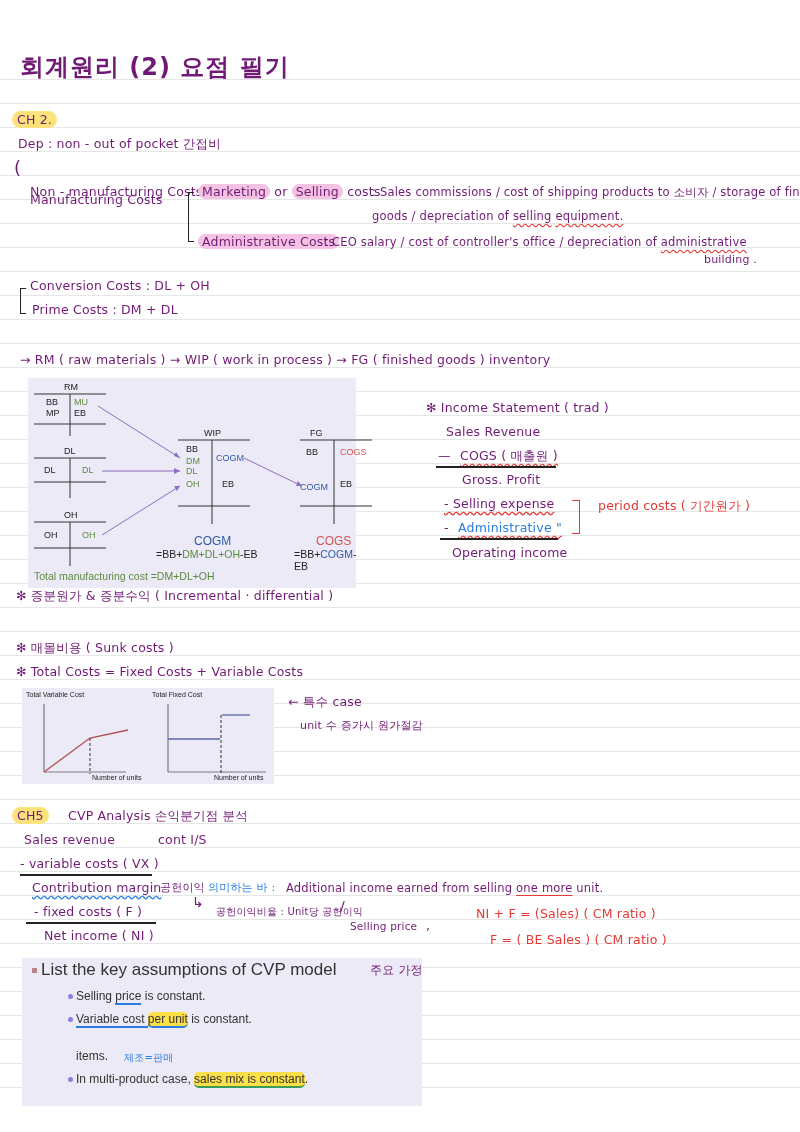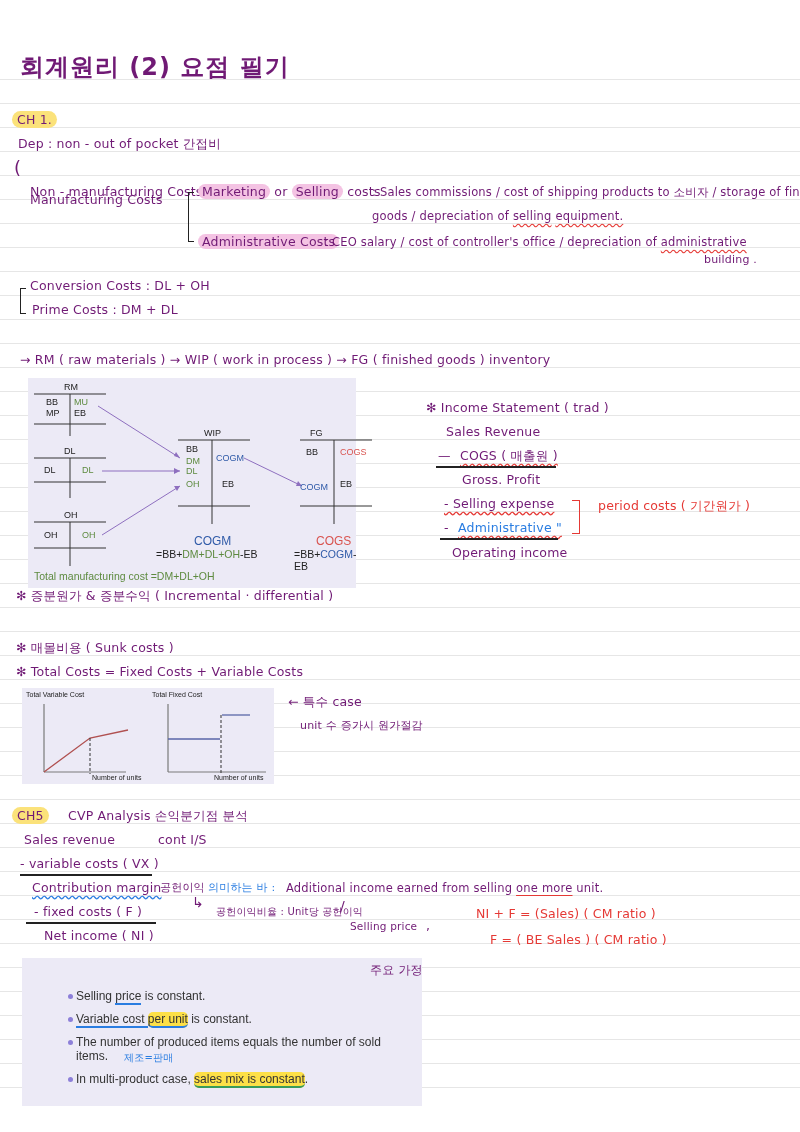--- a/index.html
+++ b/index.html
@@ -36,21 +36,21 @@
   .u-blue { border-bottom: 2px solid #2a7de1; }
   .u-green { border-bottom: 2px solid #3a9b5a; }
 </style>
 </head>
 <body>
 
 <div class="page"></div>
 
 <div class="t title hw" style="left:20px; top:52px;">회계원리 (2)  요점 필기</div>
 
-<div class="t hw" style="left:12px; top:112px;"><span class="hl-yellow">CH 1.</span></div>
+<div class="t hw" style="left:12px; top:112px;"><span class="hl-yellow">CH 2.</span></div>
 <div class="t hw" style="left:18px; top:136px;">Dep :  non - out of pocket    간접비</div>
 
 <div class="t hw" style="left:14px; top:160px; font-size:18px;">(</div>
 <div class="t hw" style="left:30px; top:144px;margin-top:48px;">Manufacturing  Costs</div>
 <div class="t hw" style="left:30px; top:184px;">Non - manufacturing  Costs</div>
 
 <div class="bracket" style="left:188px; top:192px; width:6px; height:50px;"></div>
 
 <div class="t hw" style="left:198px; top:184px;">
   <span class="hl-pink">Marketing</span>
@@ -198,21 +198,21 @@
 <div class="t hw" style="left:192px; top:894px; font-size:14px;">↳</div>
 <div class="t hw" style="left:216px; top:904px; font-size:10px;">공헌이익비율 :  Unit당  공헌이익</div>
 <div class="t hw" style="left:340px; top:898px; font-size:14px;">/</div>
 <div class="t hw" style="left:350px; top:918px; font-size:10.5px;">Selling  price</div>
 <div class="t hw" style="left:426px; top:918px;">,</div>
 <div class="t hw" style="left:44px; top:928px;">Net  income ( NI )</div>
 <div class="t hw red" style="left:476px; top:906px;">NI + F =  (Sales) ( CM  ratio )</div>
 <div class="t hw red" style="left:490px; top:932px;">F  =   ( BE  Sales )  ( CM  ratio )</div>
 
 <div class="panel" style="left:22px; top:958px; width:400px; height:148px; background:#eceaf6;">
+  <div class="t sans cvp-title" style="left:10px; top:4px;"><span class="sq-bullet"></span><span>List the key assumptions of CVP model</span></div>
   <div class="t hw" style="left:348px; top:4px; font-size:12px;">주요 가정</div>
 
   <div class="t sans cvp-item" style="left:46px; top:31px;"><span class="bullet"></span><span>Selling </span><span class="u-blue">price</span><span> is constant.</span></div>
   <div class="t sans cvp-item" style="left:46px; top:54px;"><span class="bullet"></span><span class="u-blue">Variable cost </span><span class="u-blue hl-y2">per unit</span><span> is constant.</span></div>
-  <div class="t sans cvp-item" style="left:46px; top:77px;"><span class="bullet"></span><span>The number of produced items equals the number of sold</span></div>
   <div class="t sans cvp-item" style="left:54px; top:91px;"><span>items.</span></div>
   <div class="t hw blue" style="left:102px; top:92px; font-size:10px;">제조=판매</div>
   <div class="t sans cvp-item" style="left:46px; top:114px;"><span class="bullet"></span><span>In multi-product case, </span><span class="u-green hl-y2">sales mix is constant</span><span>.</span></div>
 </div>
 
 </body></html>

